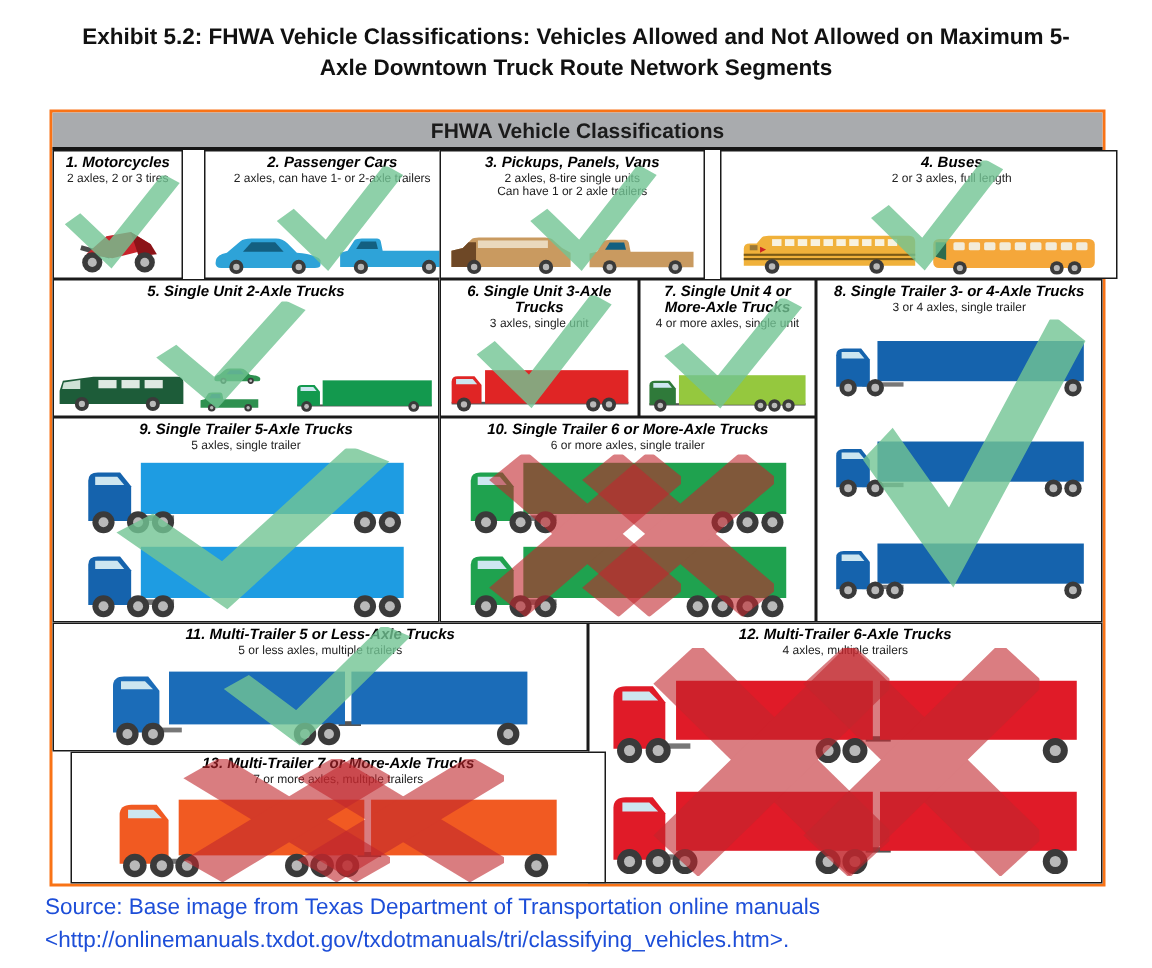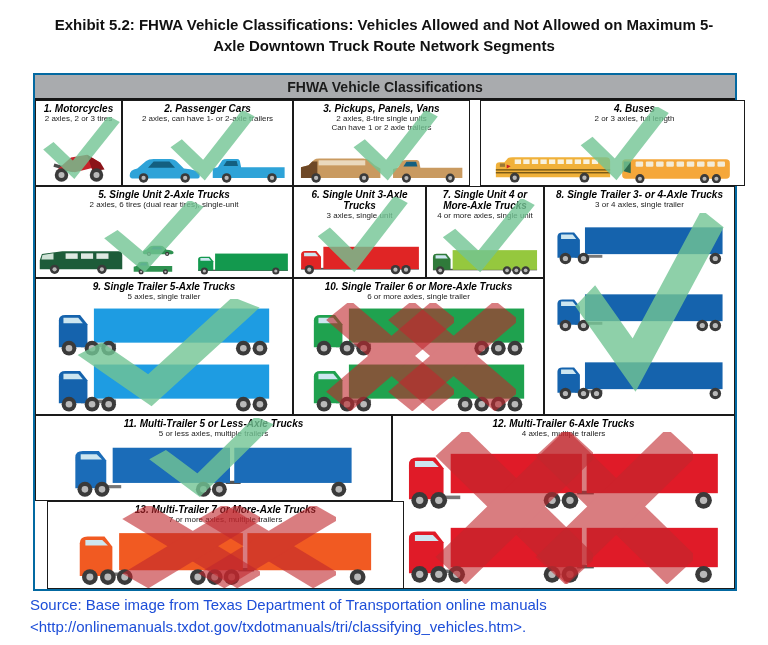--- a/index.html
+++ b/index.html
@@ -1,21 +1,21 @@
 <!DOCTYPE html>
 <html><head>
 <meta charset="utf-8">
 <style>
   html,body{margin:0;padding:0;background:#fff;}
   .page{position:relative;width:768px;height:645px;background:#fff;overflow:hidden;
         font-family:"Liberation Sans",sans-serif;color:#000;}
   .title{position:absolute;left:28px;top:14px;width:712px;text-align:center;
          font-weight:bold;font-size:15px;line-height:21px;color:#111;}
   .vtable{position:absolute;left:33px;top:73px;width:704px;height:518px;
-          border:2px solid #0369a1;box-sizing:border-box;background:#fff;}
+          border:2px solid #f97316;box-sizing:border-box;background:#fff;}
   .thead{height:25px;line-height:25px;text-align:center;font-weight:bold;font-size:14px;
          background:#a9abae;border-bottom:2px solid #151515;box-sizing:border-box;color:#1b1b1b;}
   .grid{position:absolute;left:0;top:25px;width:700px;height:489px;}
   .cell{position:absolute;border:1px solid #1a1a1a;box-sizing:border-box;overflow:hidden;background:#fff;}
   .ct{font-weight:bold;font-size:10px;text-align:center;margin-top:2px;line-height:11px;padding:0 3px;font-style:italic;}
   .cs{font-size:8px;text-align:center;line-height:9px;color:#222;}
   .veh{position:absolute;left:0;right:0;bottom:2px;display:flex;align-items:flex-end;
        justify-content:center;gap:6px;}
   .veh.col{top:0;flex-direction:column;align-items:center;justify-content:space-around;gap:2px;}
   .mark{position:absolute;pointer-events:none;}
@@ -44,21 +44,21 @@
               <circle cx="20" cy="40" r="10" fill="#3a3a3a"></circle>
               <circle cx="20" cy="40" r="4.5" fill="#b9b9b9"></circle>
               <circle cx="72" cy="40" r="10" fill="#3a3a3a"></circle>
               <circle cx="72" cy="40" r="4.5" fill="#b9b9b9"></circle>
             </svg>
           </div>
           <svg class="mark" style="left:4px;top:16px;width:80px;height:66px" viewBox="0 0 100 100" preserveAspectRatio="none">
             <path d="M16,50 L42,80 L88,10" stroke="#72c493" stroke-width="17" fill="none" stroke-linecap="square" opacity="0.8"></path>
           </svg>
         </div>
-        <div class="cell" style="left: 87px; top: 0px; width: 171px; height: 86px;">
+        <div class="cell" style="left: 101px; top: 0px; width: 171px; height: 86px;">
           <div class="ct">2. Passenger Cars</div>
           <div class="cs">2 axles, can have 1- or 2-axle trailers</div>
           <div class="veh">
             <svg width="76" height="29" viewBox="0 0 120 46">
               <path d="M4,34 Q4,25 16,23 L30,11 Q34,8 42,8 L68,8 Q75,8 80,13 L90,23 Q112,25 115,31 L115,36 Q115,39 109,39 L10,39 Q4,39 4,34 Z" fill="#2ea3d8"></path>
      <path d="M33,22 L42,12 L67,12 L76,22 Z" fill="#135f80"></path>
               <circle cx="26" cy="38" r="7.5" fill="#3a3a3a"></circle>
               <circle cx="26" cy="38" r="3.4" fill="#b9b9b9"></circle>
               <circle cx="92" cy="38" r="7.5" fill="#3a3a3a"></circle>
               <circle cx="92" cy="38" r="3.4" fill="#b9b9b9"></circle>
@@ -147,21 +147,20 @@
               <circle cx="180" cy="44" r="8.5" fill="#3a3a3a"></circle>
               <circle cx="180" cy="44" r="3.8" fill="#b9b9b9"></circle>
             </svg>
           </div>
           <svg class="mark" style="left:96px;top:6px;width:92px;height:78px" viewBox="0 0 100 100" preserveAspectRatio="none">
             <path d="M16,50 L42,80 L88,10" stroke="#72c493" stroke-width="17" fill="none" stroke-linecap="square" opacity="0.8"></path>
           </svg>
         </div>
         <div class="cell" style="left: 0px; top: 86px; width: 258px; height: 92px;">
           <div class="ct">5. Single Unit 2-Axle Trucks</div>
-          <div class="cs">2 axles, 6 tires (dual rear tires), single-unit</div>
           <div class="veh">
             <svg width="88" height="29" viewBox="0 0 160 52">
               <path d="M5,26 L9,14 L46,9 L148,9 Q155,9 155,16 L155,42 L5,42 Z" fill="#1d5c39"></path>
      <rect x="52" y="13" width="22" height="10" fill="#dfe9e2"></rect>
      <rect x="80" y="13" width="22" height="10" fill="#dfe9e2"></rect>
      <rect x="108" y="13" width="22" height="10" fill="#dfe9e2"></rect>
      <path d="M10,16 L30,13 L30,24 L8,24 Z" fill="#cfe2d6"></path>
               <circle cx="32" cy="42" r="8.5" fill="#3a3a3a"></circle>
               <circle cx="32" cy="42" r="3.8" fill="#b9b9b9"></circle>
               <circle cx="118" cy="42" r="8.5" fill="#3a3a3a"></circle>

